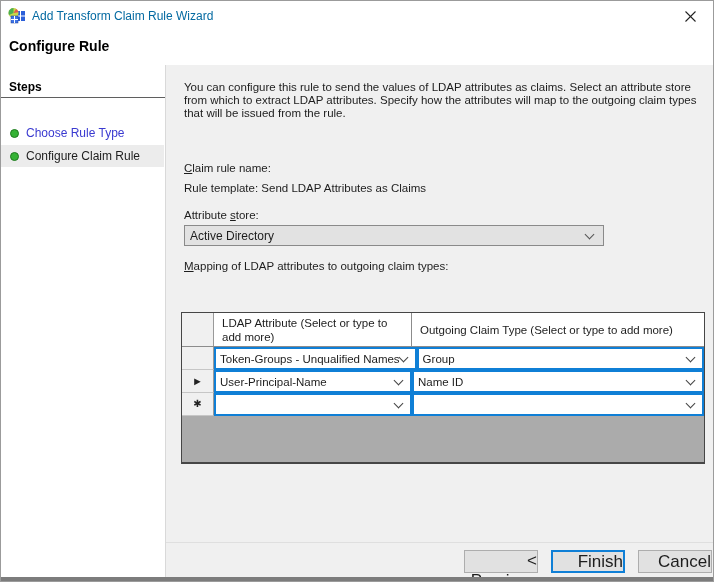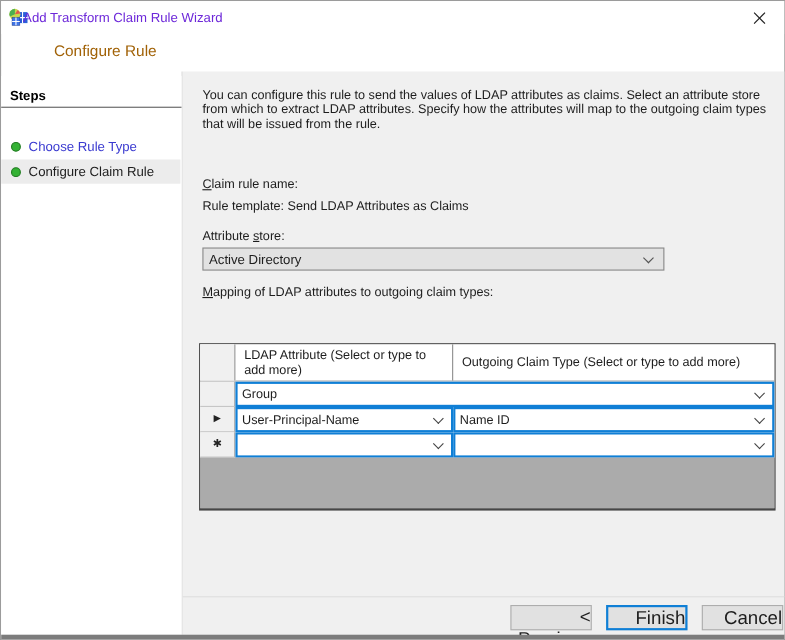--- a/index.html
+++ b/index.html
@@ -5,27 +5,27 @@
   * { margin:0; padding:0; box-sizing:border-box; }
   html,body { background:#cfcfcf; }
   .window {
     position:relative; width:714px; height:582px; background:#ffffff;
     font-family:"Liberation Sans", sans-serif; color:#1d1d1d; overflow:hidden;
     border:1px solid #9b9b9b;
   }
   
   .titlebar { position:absolute; left:0; top:0; width:100%; height:30px; background:#fff; }
   .app-icon { position:absolute; left:7px; top:6px; width:18px; height:17px; }
-  .title-text { position:absolute; left:20px; top:8px; font-size:12px; color:#6d28d9; white-space:nowrap; }
+  .title-text { position:absolute; left:31px; top:8px; font-size:12px; color:#0369a1; white-space:nowrap; }
   .close-btn {
     position:absolute; right:8px; top:4px; width:30px; height:22px; background:transparent;
     border:none; cursor:pointer; display:flex; align-items:center; justify-content:center;
   }
   
-  .page-heading { position:absolute; left:8px; top:37px; font-size:14px; font-weight:normal; color:#a16207;margin-left:40px; }
+  .page-heading { position:absolute; left:8px; top:37px; font-size:14px; font-weight:bold; color:#000000; }
   
   .content-bg { position:absolute; left:165px; top:64px; width:549px; height:512px; background:#f0f0f0; }
   .v-sep { position:absolute; left:164px; top:64px; width:1px; height:512px; background:#d9d9d9; }
   
   .sidebar { position:absolute; left:0; top:68px; width:164px; height:512px; background:#fff; }
   .steps-title { position:absolute; left:8px; top:11px; font-size:12px; font-weight:bold; color:#000; }
   .steps-rule { position:absolute; left:0; top:28px; width:164px; height:1px; background:#5f5f5f; }
   .step-item { position:absolute; left:0; width:163px; height:22px; display:flex; align-items:center; cursor:pointer;margin-top:20px; }
   .step-item.s0 { top:33px; }
   .step-item.s1 { top:56px; background:#ececec; }
@@ -147,20 +147,26 @@
       <div class="g-head">
         <div class="c-ind"></div>
         <div class="c-ldap">LDAP Attribute (Select or type to add more)</div>
         <div class="c-out">Outgoing Claim Type (Select or type to add more)</div>
       </div>
 
       <div class="g-row">
         <div class="c-ind">
             <span class="ind-glyph"></span>
           </div>
+        <div class="c-ldap">
+          <div class="cell-combo">
+            <span class="combo-text">Token-Groups - Unqualified Names</span>
+            <span class="chev"></span>
+          </div>
+        </div>
         <div class="c-out">
           <div class="cell-combo">
             <span class="combo-text">Group</span>
             <span class="chev"></span>
           </div>
         </div>
       </div>
 
       <div class="g-row">
         <div class="c-ind">

